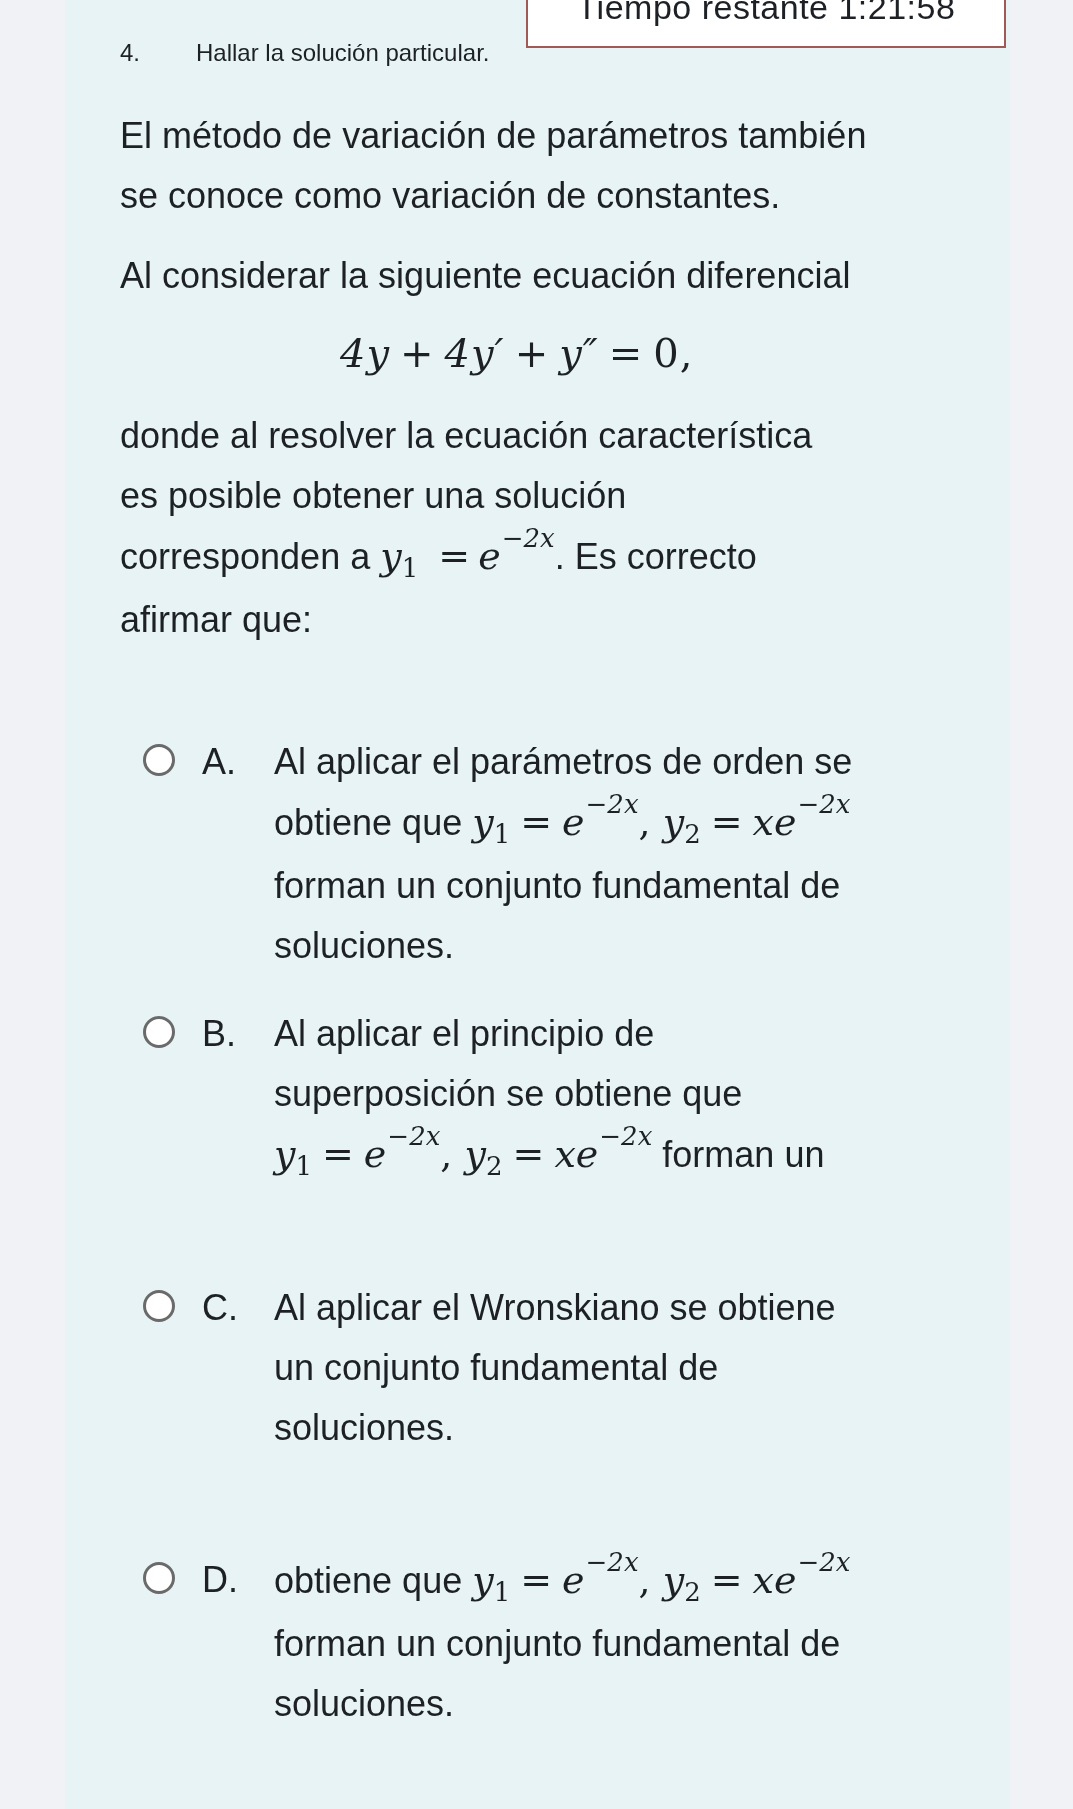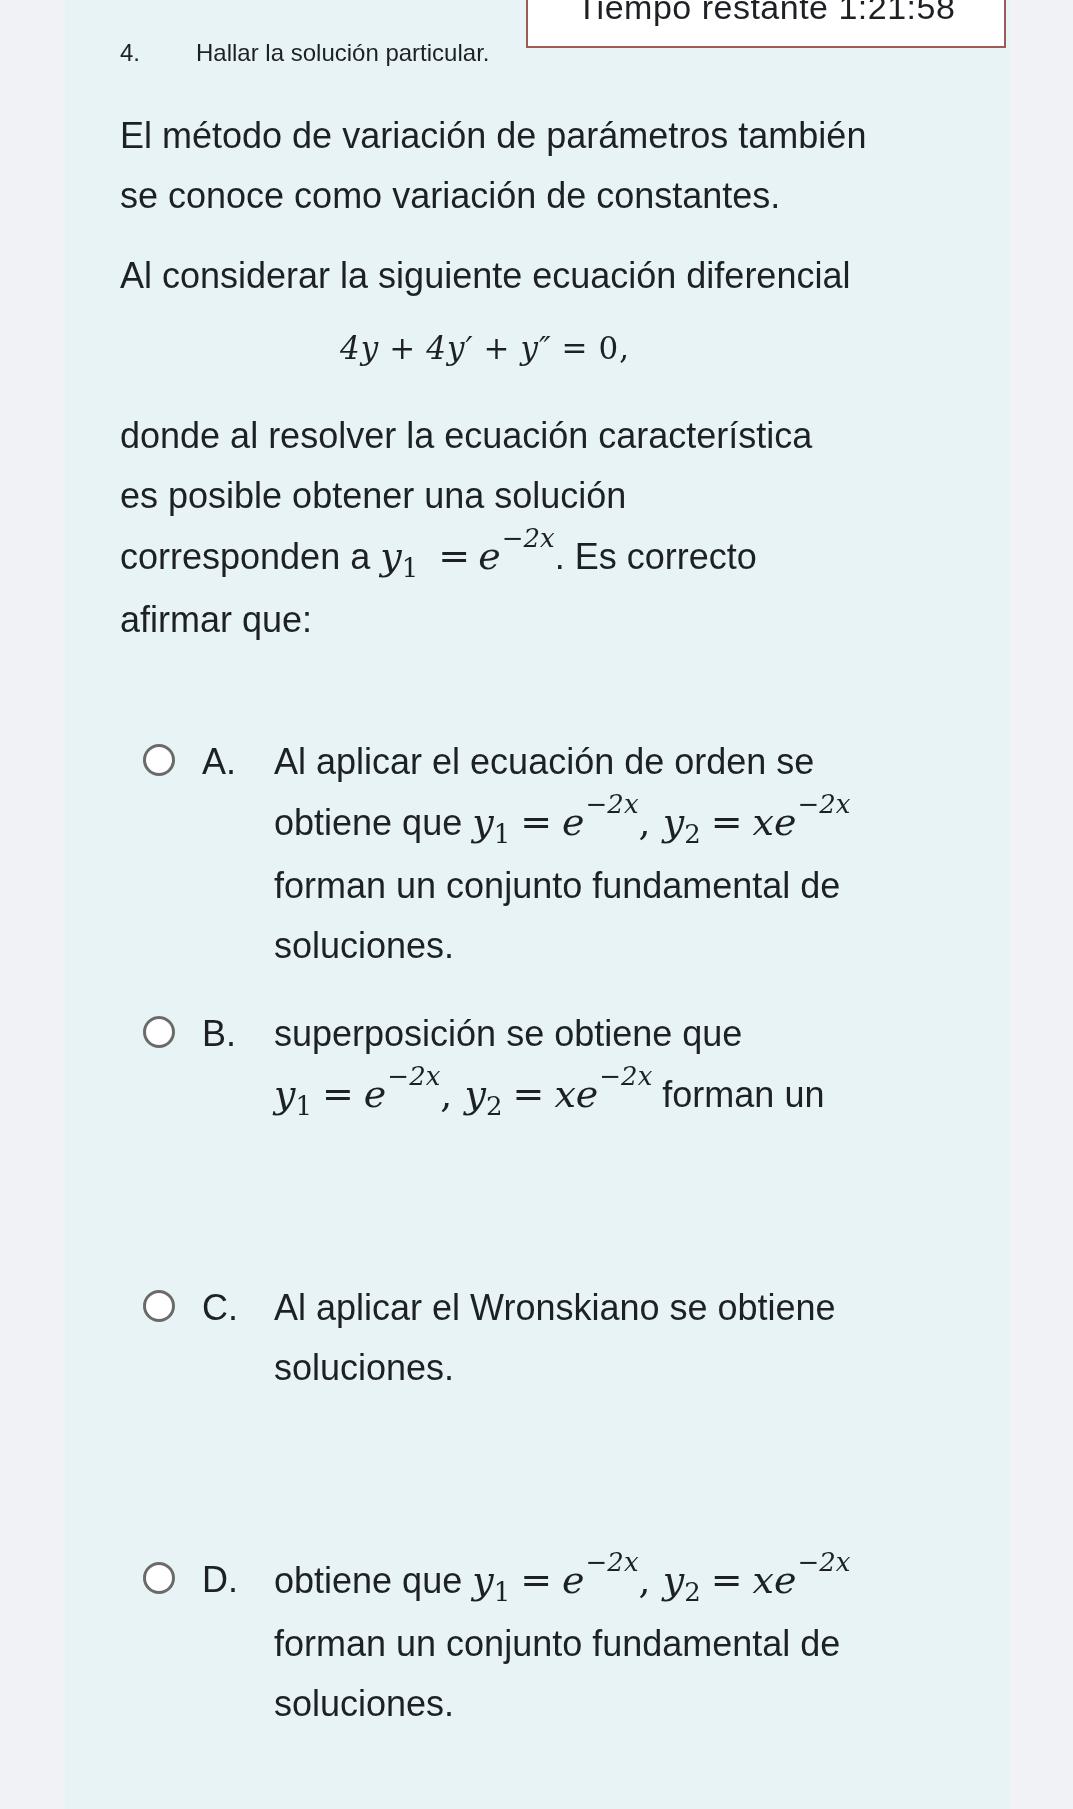--- a/index.html
+++ b/index.html
@@ -74,21 +74,21 @@
     .sub {
       font-size: 26px;
       font-style: normal;
       position: relative;
       top: 8px;
     }
     .eq-display {
       position: absolute;
       left: 340px;
       top: 330px;
-      font-size: 31px;
+      font-size: 40px;
       font-family: "DejaVu Serif", "Liberation Serif", serif;
       font-style: italic;
       letter-spacing: 1px;
     }
     .eq-display .op { font-style: normal; margin: 0 10px; }
     .option {
       position: absolute;
       left: 140px;
       width: 840px;
       font-size: 36px;
@@ -151,47 +151,49 @@
     <span>corresponden a</span>
     <span class="math"><span>y</span><span class="sub">1</span> <span class="up" style="font-style:normal;margin:0 8px;">=</span><span>e</span><span class="sup">−2x</span></span><span>. Es correcto</span>
   </div>
   <div>afirmar  que:</div>
 </div>
 
 <div class="option" style="top:732px;">
   <span class="radio"></span>
   <span class="opt-letter">A.</span>
   <div class="opt-body">
-    <div>Al aplicar el ecuación de orden se</div>
+    <div>Al aplicar el parámetros de orden se</div>
     <div>
       <span>obtiene que</span>
       <span class="math"><span>y</span><span class="sub">1</span><span class="up" style="font-style:normal;margin:0 10px;">=</span><span>e</span><span class="sup">−2x</span><span class="up" style="font-style:normal;">,</span> <span>y</span><span class="sub">2</span><span class="up" style="font-style:normal;margin:0 10px;">=</span><span>xe</span><span class="sup">−2x</span></span>
     </div>
     <div>forman un conjunto fundamental de</div>
     <div>soluciones.</div>
   </div>
 </div>
 
 <div class="option" style="top:1004px;">
   <span class="radio"></span>
   <span class="opt-letter">B.</span>
   <div class="opt-body">
+    <div>Al aplicar el principio de</div>
     <div>superposición se obtiene que</div>
     <div>
       <span class="math"><span>y</span><span class="sub">1</span><span class="up" style="font-style:normal;margin:0 10px;">=</span><span>e</span><span class="sup">−2x</span><span class="up" style="font-style:normal;">,</span> <span>y</span><span class="sub">2</span><span class="up" style="font-style:normal;margin:0 10px;">=</span><span>xe</span><span class="sup">−2x</span></span>
       <span>forman un</span>
     </div>
   </div>
 </div>
 
 <div class="option" style="top:1278px;">
   <span class="radio"></span>
   <span class="opt-letter">C.</span>
   <div class="opt-body">
     <div>Al aplicar el Wronskiano se obtiene</div>
+    <div>un conjunto fundamental de</div>
     <div>soluciones.</div>
   </div>
 </div>
 
 <div class="option" style="top:1550px;">
   <span class="radio"></span>
   <span class="opt-letter">D.</span>
   <div class="opt-body">
     <div>
       <span>obtiene que</span>

